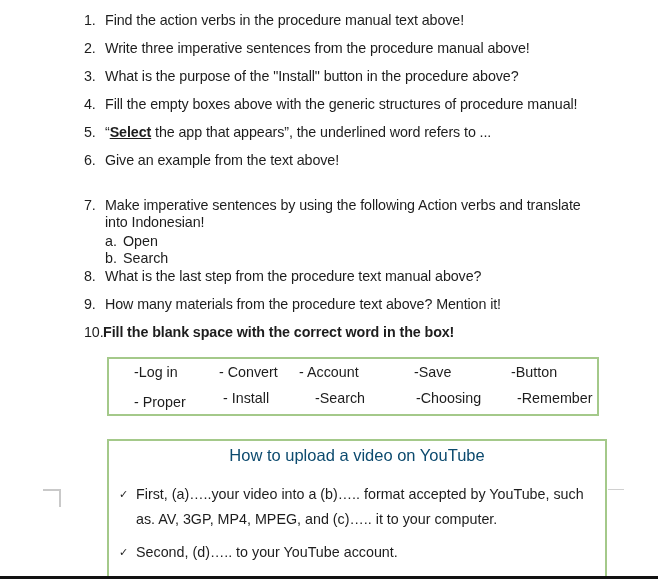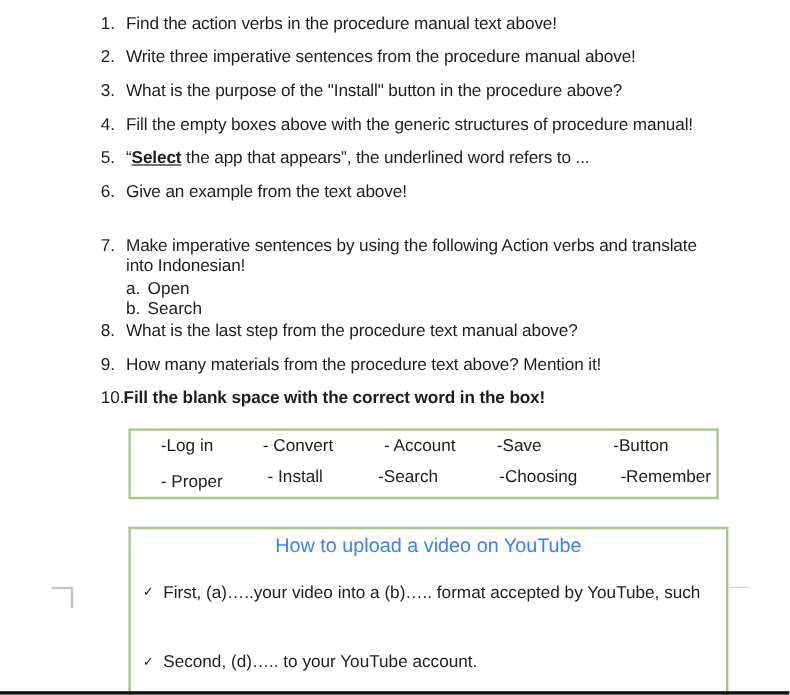--- a/index.html
+++ b/index.html
@@ -25,21 +25,21 @@
       border: 2px solid #a4c98a;
     }
     .word { position: absolute; font-size: 14.3px; white-space: nowrap; margin-left: 18px; }
 
     .article {
       position: absolute; left: 107px; top: 439px; width: 500px; height: 150px;
       border: 2px solid #a4c98a; border-bottom: none;
     }
     .article-title {
       position: absolute; left: 0; right: 0; top: 5px; text-align: center;
-      font-size: 16.5px; color: #3b82f6;
+      font-size: 16.5px; color: #0c4a6e;
     }
     .bullet { position: absolute; left: 10px; font-size: 14.3px; line-height: 25px; width: 480px; }
     .bullet .mark { position: absolute; left: 0; top: 0; font-size: 11px; color: #222; }
     .bullet .btxt { position: absolute; left: 17px; white-space: nowrap; }
     .bullet .btxt .line { display: block; }
 
     .corner-mark {
       position: absolute; left: 43px; top: 489px; width: 18px; height: 18px;
       border-top: 2px solid #c9c9c9; border-right: 2px solid #c9c9c9;
     }
@@ -115,38 +115,39 @@
   </div>
 
   <div class="q" style="top:324px;">
     <span class="num">10.</span>
     <span class="txt" style="left:19px;font-weight:bold;">Fill the blank space with the correct word in the box!</span>
   </div>
 
   <div class="wordbox">
     <span class="word" style="left:7px; top:5px;">-Log in</span>
     <span class="word" style="left:92px; top:5px;">- Convert</span>
-    <span class="word" style="left:193px; top:5px;">- Account</span>
+    <span class="word" style="left:172px; top:5px;">- Account</span>
     <span class="word" style="left:287px; top:5px;">-Save</span>
     <span class="word" style="left:384px; top:5px;">-Button</span>
 
     <span class="word" style="left:7px; top:35px;">- Proper</span>
     <span class="word" style="left:96px; top:31px;">- Install</span>
     <span class="word" style="left:188px; top:31px;">-Search</span>
     <span class="word" style="left:289px; top:31px;">-Choosing</span>
     <span class="word" style="left:390px; top:31px;">-Remember</span>
   </div>
 
   <div class="article">
     <div class="article-title">How to upload a video on YouTube</div>
 
     <div class="bullet" style="top:41px;">
       <span class="mark">✓</span>
       <span class="btxt">
         <span class="line">First, (a)…..your video into a (b)….. format accepted by YouTube, such</span>
+        <span class="line">as. AV, 3GP, MP4, MPEG, and (c)….. it to your computer.</span>
       </span>
     </div>
 
     <div class="bullet" style="top:99px;">
       <span class="mark">✓</span>
       <span class="btxt">
         <span class="line">Second, (d)….. to your YouTube account.</span>
       </span>
     </div>
   </div>

